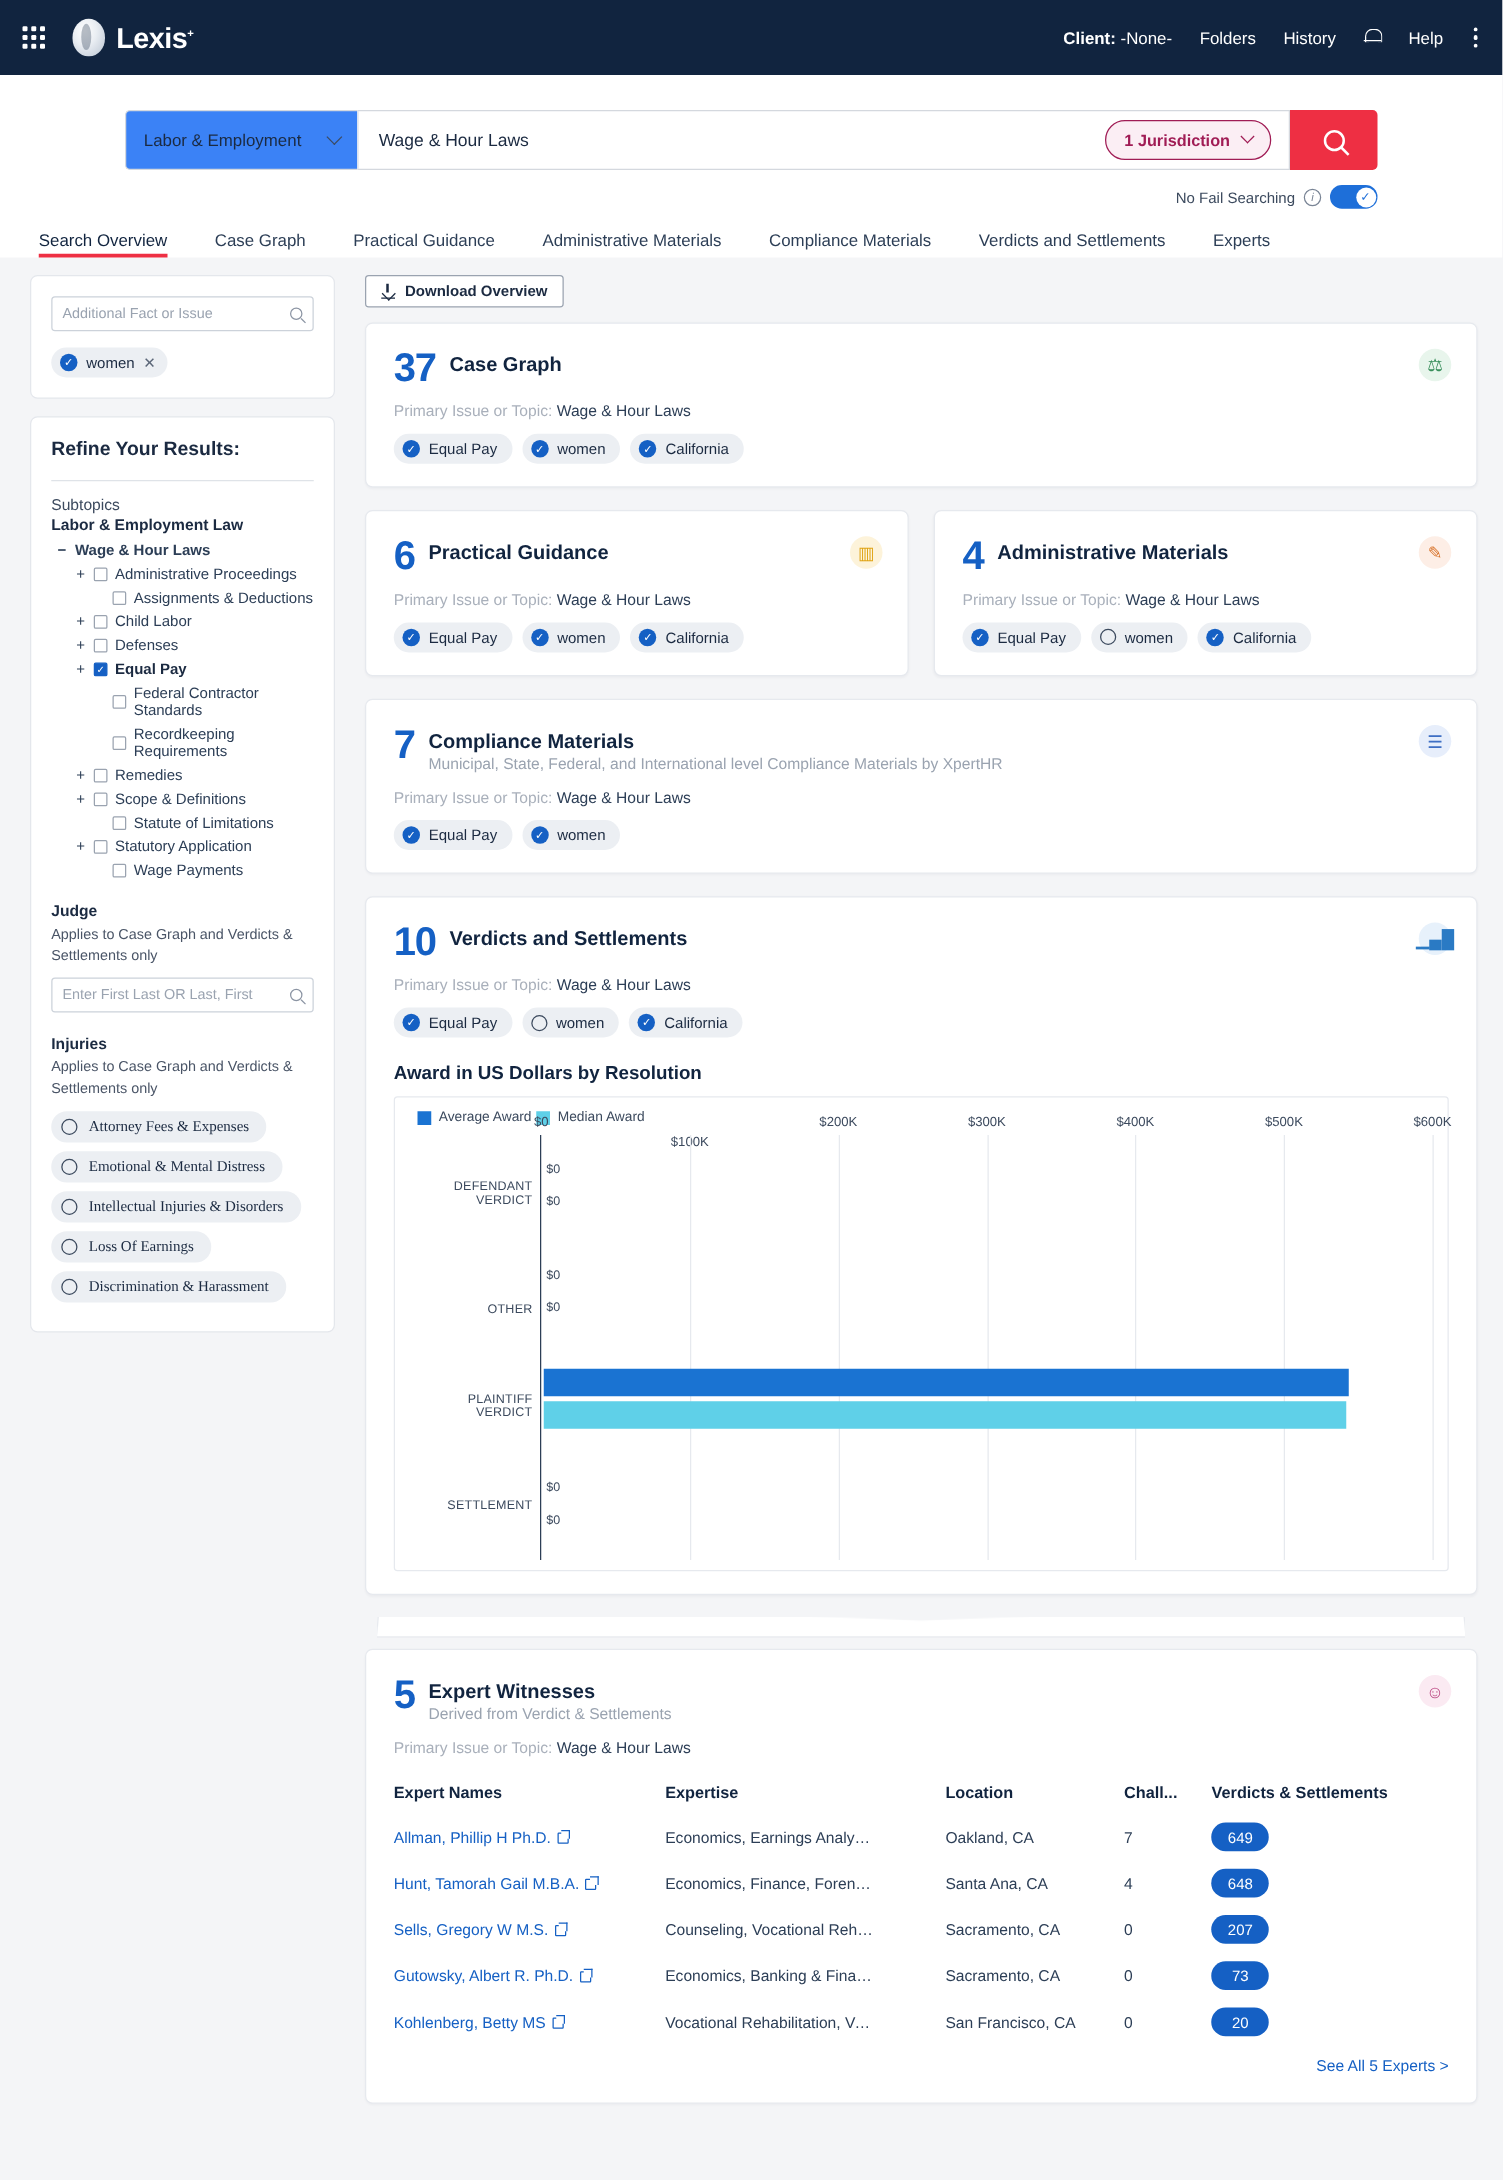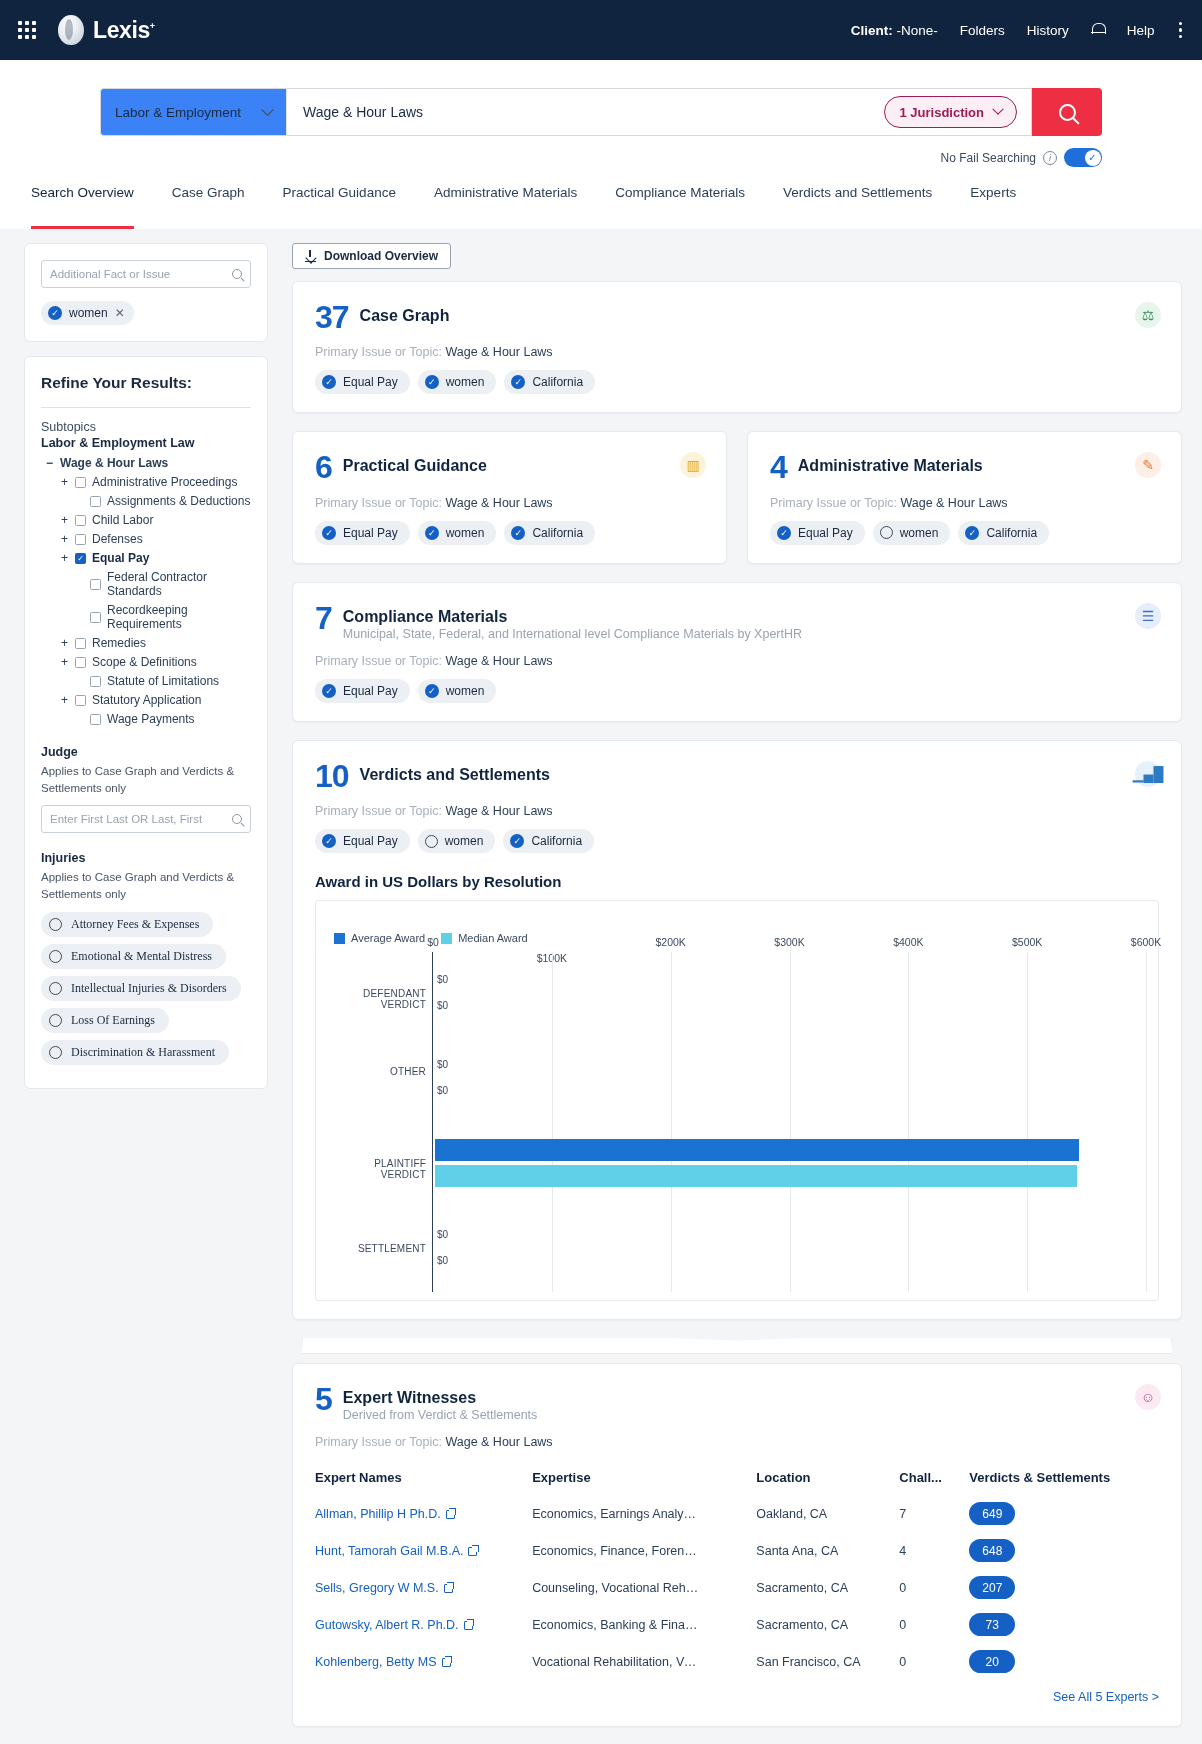--- a/index.html
+++ b/index.html
@@ -79,21 +79,21 @@
   .info-i { width: 14px; height: 14px; border: 1.3px solid #7a8596; border-radius: 50%; font-size: 9px;
             display: flex; align-items: center; justify-content: center; color: #7a8596; font-style: italic; cursor: pointer; }
   .toggle { width: 38px; height: 19px; border-radius: 10px; background: #1e6fd9; position: relative; cursor: pointer; }
   .toggle:after {
     content: "✓"; position: absolute; right: 1.5px; top: 1.5px; width: 16px; height: 16px; border-radius: 50%;
     background: #fff; color: #1e6fd9; font-size: 10px; display: flex; align-items: center; justify-content: center;
   }
 
   
   .tabs { width: 1140px; margin: 18px auto 0; display: flex; gap: 38px; font-size: 13.5px; position: relative; }
-  .tab { padding-bottom: 26px; color: #2c3e56; cursor: pointer; white-space: nowrap; }
+  .tab { padding-bottom: 3px; color: #2c3e56; cursor: pointer; white-space: nowrap; }
   .tab.active { color: #11243f; font-weight: 400; border-bottom: 3px solid #ee2f43; }
 
   
   .page { display: flex; gap: 24px; padding: 14px 20px 0 24px; }
   .sidebar { width: 244px; flex-shrink: 0; }
   .main { flex: 1; }
   .panel { background: #fff; border: 1px solid #e4e7ec; border-radius: 6px; padding: 16px; margin-bottom: 14px; }
   .panel h3 { font-size: 15.5px; font-weight: 700; line-height: 1.35; margin-bottom: 13px; }
 
   .mini-input {
@@ -163,21 +163,21 @@
           padding: 5px 12px 5px 7px; font-size: 12px; color: #1b2a41; cursor: pointer; }
   .chip .ring { width: 13px; height: 13px; }
   .card-ic { position: absolute; right: 20px; top: 20px; width: 26px; height: 26px; border-radius: 50%;
              display: flex; align-items: center; justify-content: center; font-size: 14px; }
   .two-col { display: flex; gap: 20px; }
   .two-col .card { flex: 1; margin-bottom: 18px; }
 
   
   .chart-title { font-size: 15px; font-weight: 700; color: #11243f; margin: 20px 0 10px; }
   .chart-box { border: 1px solid #e6e9ee; border-radius: 3px; padding: 10px 12px 8px; }
-  .legend { display: flex; gap: 16px; font-size: 11px; color: #3c4a5e; margin-bottom: 8px; padding-left: 6px; margin-top: 21px; }
+  .legend { display: flex; gap: 4px; font-size: 11px; color: #3c4a5e; margin-bottom: 8px; padding-left: 6px; }
   .legend span { display: inline-flex; align-items: center; gap: 6px; }
   .sw { width: 11px; height: 11px; display: inline-block; }
   .plot { display: flex; }
   .ylabels { width: 104px; flex-shrink: 0; position: relative; }
   .ylab { position: absolute; right: 6px; font-size: 10px; color: #3c4a5e; letter-spacing: .2px; text-align: right; }
   .grid-area { flex: 1; position: relative; border-left: 1.5px solid #2c3e56; height: 340px; }
   .xtick { position: absolute; top: -16px; font-size: 10.5px; color: #3c4a5e; transform: translateX(-50%); white-space: nowrap; }
   .vline { position: absolute; top: 0; bottom: 0; width: 1px; background: #e6e9ee; }
   .bar { position: absolute; height: 22px; }
   .zerolab { position: absolute; font-size: 10px; color: #3c4a5e; left: 4px; }
@@ -543,21 +543,21 @@
               <span>Average Award</span>
             </span>
             <span>
               <i class="sw" style="background:#5fd0e8"></i>
               <span>Median Award</span>
             </span>
           </div>
         <div class="plot">
           <div class="ylabels" id="chart-ylabels">
               <div class="ylab" style="top: 35.5px;">DEFENDANT VERDICT</div>
-              <div class="ylab" style="top: 114px; text-align: right;">OTHER</div>
+              <div class="ylab" style="top: 134px; text-align: right;">OTHER</div>
               <div class="ylab" style="top: 205.5px;">PLAINTIFF VERDICT</div>
               <div class="ylab" style="top: 290.5px;">SETTLEMENT</div>
             </div>
           <div class="grid-area" id="chart-grid">
               <div class="xtick" style="left: 0%;">$0</div>
               <div class="xtick" style="left: 16.6667%; margin-top: 16px;">$100K</div>
               <div class="vline" style="left: 16.6667%;"></div>
               <div class="xtick" style="left: 33.3333%;">$200K</div>
               <div class="vline" style="left: 33.3333%;"></div>
               <div class="xtick" style="left: 50%;">$300K</div>

